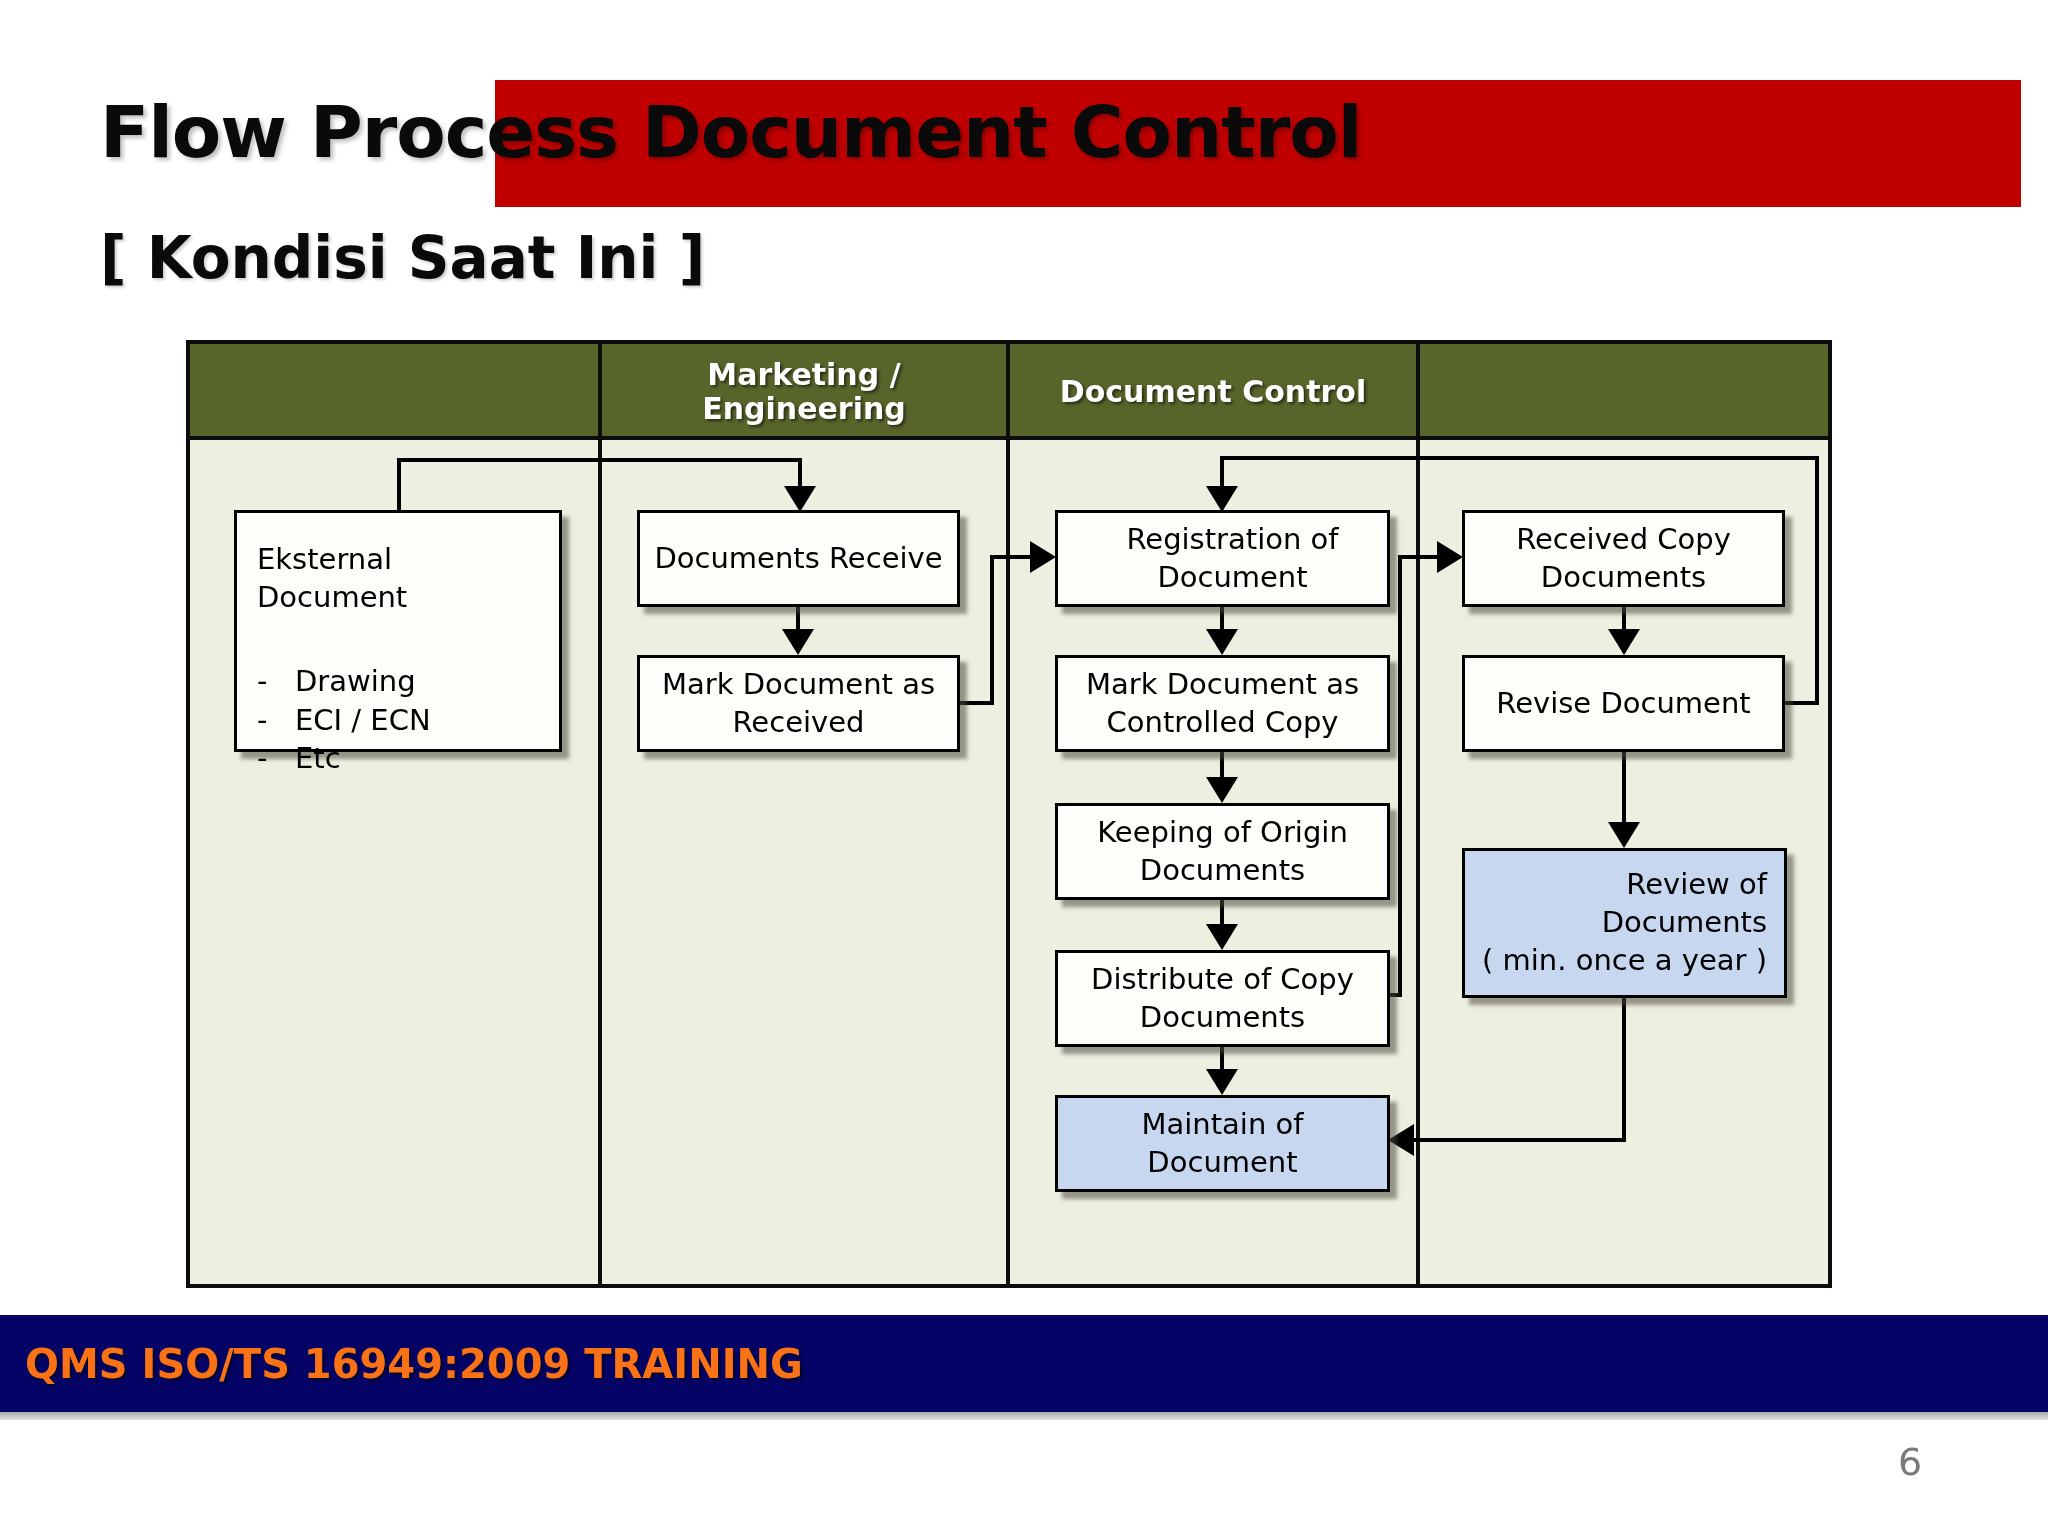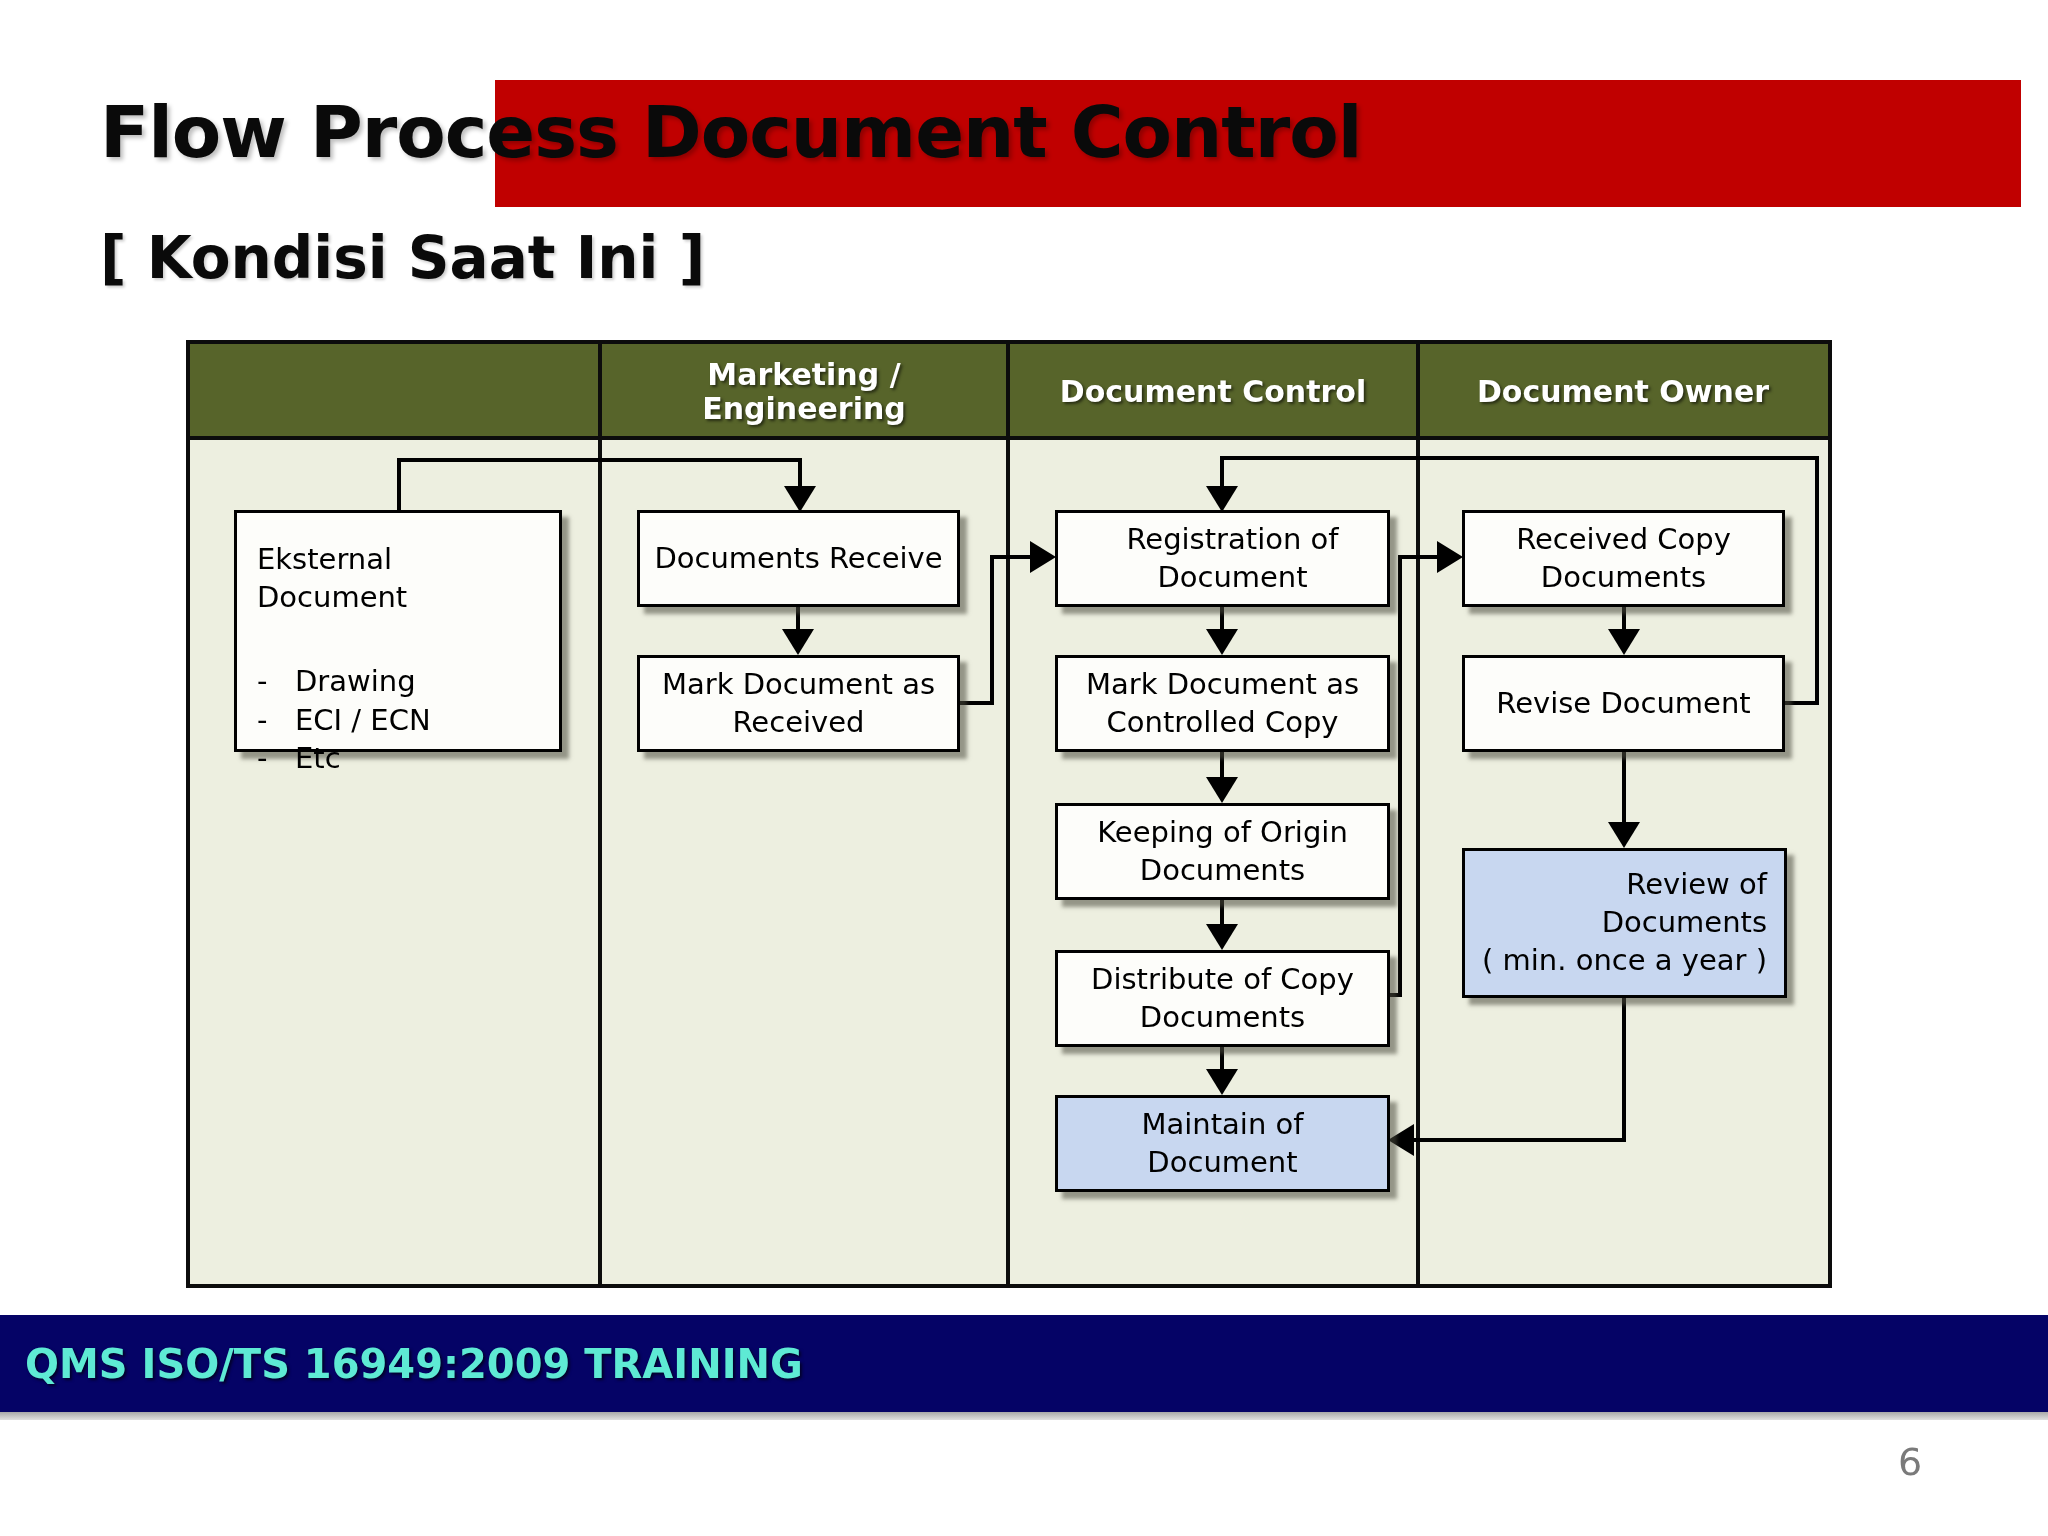--- a/index.html
+++ b/index.html
@@ -43,40 +43,39 @@
   .arrow-down{position:absolute;width:0;height:0;z-index:3;
         border-left:16px solid transparent;border-right:16px solid transparent;border-top:26px solid #000;}
   .arrow-right{position:absolute;width:0;height:0;z-index:3;
         border-top:16px solid transparent;border-bottom:16px solid transparent;border-left:26px solid #000;}
   .arrow-left{position:absolute;width:0;height:0;z-index:3;
         border-top:16px solid transparent;border-bottom:16px solid transparent;border-right:26px solid #000;}
 
   
   .footer-bar{position:absolute;left:0;top:1315px;width:2048px;height:97px;background:#050366;z-index:5;}
   .footer-text{position:absolute;left:25px;top:0;height:97px;display:flex;align-items:center;
-        color:#5eead4;font-size:40px;font-weight:bold;text-shadow:2px 2px 3px rgba(0,0,0,.6);white-space:nowrap;}
+        color:#f97316;font-size:40px;font-weight:bold;text-shadow:2px 2px 3px rgba(0,0,0,.6);white-space:nowrap;}
   .footer-shadow{position:absolute;left:0;top:1412px;width:2048px;height:8px;
         background:linear-gradient(#a8a8a8,#e0e0e0);z-index:5;}
   .page-number{position:absolute;left:1898px;top:1440px;font-size:38px;color:#7a7a7a;}
 </style>
 </head>
 <body>
 
 <div id="stage">
 
   <div class="title-bar"></div>
   <div class="page-title">Flow Process Document Control</div>
   <div class="page-subtitle">[ Kondisi Saat Ini ]</div>
 
   <div class="flow-table"></div>
   <div class="table-header"></div>
   <div class="header-label" style="left:600px;width:408px;">Marketing /
 Engineering</div>
   <div class="header-label" style="left:1008px;width:410px;">Document Control</div>
-  <div class="header-label" style="left:1418px;width:410px;">Document Owner</div>
   <div class="col-divider" style="left:598px;"></div>
   <div class="col-divider" style="left:1006px;"></div>
   <div class="col-divider" style="left:1416px;"></div>
 
   <div class="vline" style="left:397px;top:460px;height:52px;"></div>
   <div class="hline" style="left:397px;top:458px;width:405px;"></div>
   <div class="vline" style="left:798px;top:458px;height:30px;"></div>
   <div class="arrow-down" style="left:784px;top:486px;"></div>
 
   <div class="vline" style="left:796px;top:607px;height:26px;"></div>

